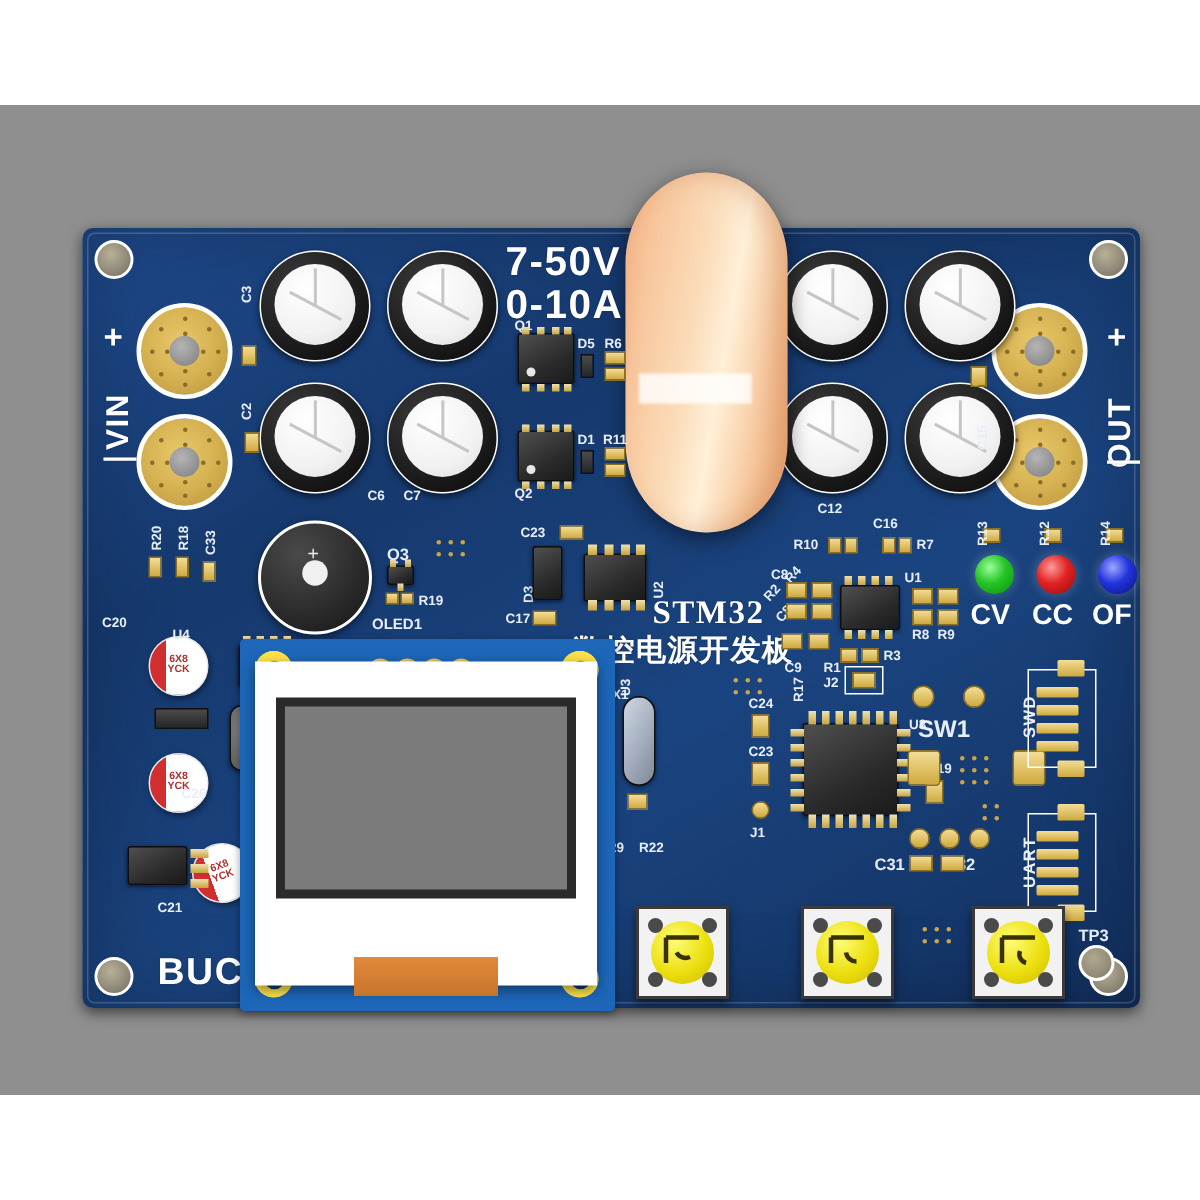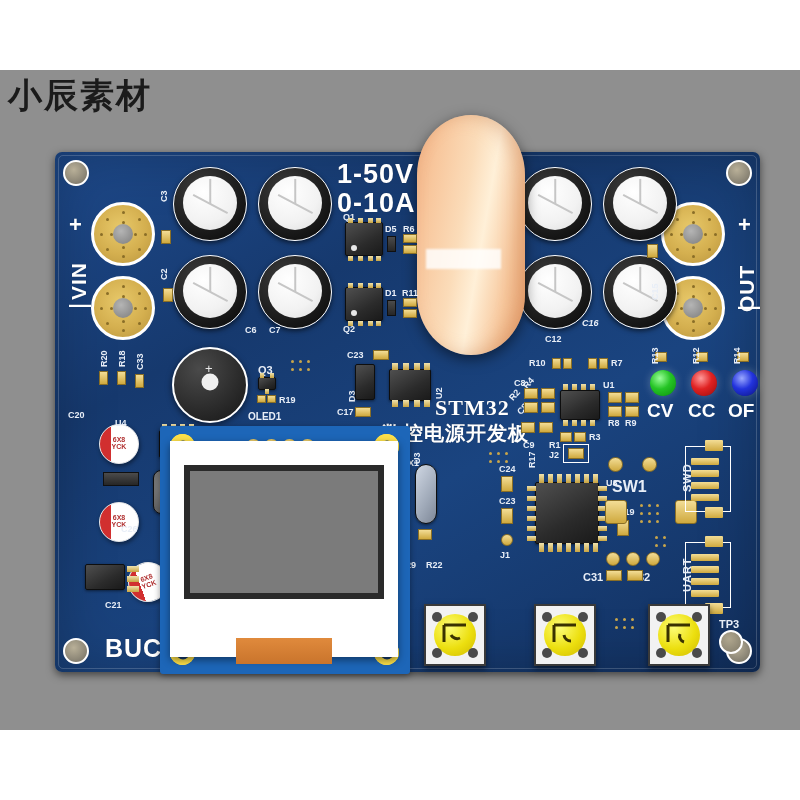--- a/index.html
+++ b/index.html
@@ -93,21 +93,20 @@
   .via{position:absolute;width:3px;height:3px;border-radius:50%;background:#c8a54a;}
   .tp{position:absolute;width:24px;height:24px;border-radius:50%;background:radial-gradient(circle at 40% 35%,#b0a78e,#817b6a);border:2px solid #ffffff;box-sizing:border-box;}
   .rot90{transform:rotate(-90deg);transform-origin:left top;}
 </style>
 </head>
 <body>
 
 <div id="stage">
 
   <div class="backdrop"></div>
-  <div class="watermark">小辰素材</div>
 
   <div class="pcb">
 
     <div class="mhole" style="left:8px;top:8px;"></div>
     <div class="mhole" style="left:671px;top:8px;"></div>
     <div class="mhole" style="left:8px;top:486px;"></div>
     <div class="mhole" style="left:671px;top:486px;"></div>
 
     <div class="term" style="left:36px;top:50px;">
       <div class="bore"></div>
@@ -202,29 +201,29 @@
     <div class="ecap" style="left:548px;top:15px;">
         <div class="top"></div>
       </div>
     <div class="ecap" style="left:463px;top:103px;">
         <div class="top"></div>
       </div>
     <div class="ecap" style="left:548px;top:103px;">
         <div class="top"></div>
       </div>
     <div class="ref" style="left:490px;top:182px;">C12</div>
-    <div class="ref" style="left:527px;top:166px;font-style:italic;">C16</div>
+    <div class="ref" style="left:527px;top:192px;">C16</div>
     <div class="ref rot90" style="left:595px;top:148px;">C15</div>
     <div class="smd" style="left:592px;top:92px;width:11px;height:14px;"></div>
 
     <div class="toroid" style="left:362px;top:-37px;">
       <div class="glint"></div>
     </div>
 
-    <div class="silk" style="left:282px;top:7px;font-size:27px;letter-spacing:1px;">1-50V</div>
+    <div class="silk" style="left:282px;top:7px;font-size:27px;letter-spacing:1px;">7-50V</div>
     <div class="silk" style="left:282px;top:36px;font-size:27px;letter-spacing:1px;">0-10A</div>
 
     <div class="ref" style="left:288px;top:60px;">Q1</div>
     <div class="chip" style="left:290px;top:70px;width:38px;height:34px;">
         <div class="dot"></div>
       </div>
     <div class="leg" style="left:293px;top:66px;width:5px;height:5px;"></div>
     <div class="leg" style="left:303px;top:66px;width:5px;height:5px;"></div>
     <div class="leg" style="left:313px;top:66px;width:5px;height:5px;"></div>
     <div class="leg" style="left:321px;top:66px;width:5px;height:5px;"></div>

